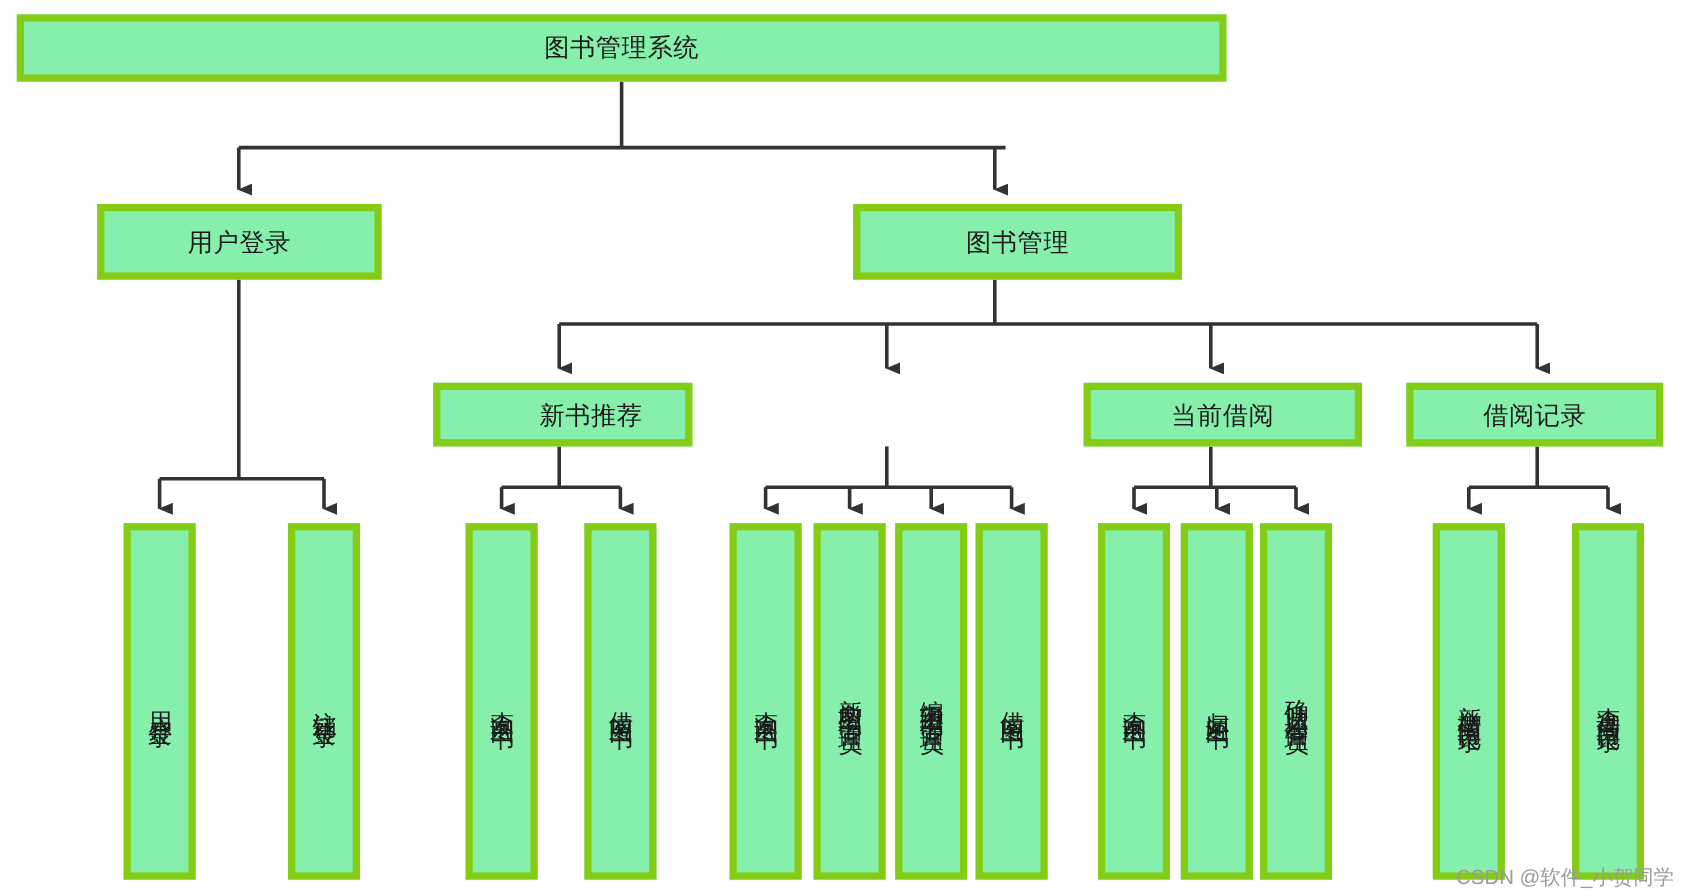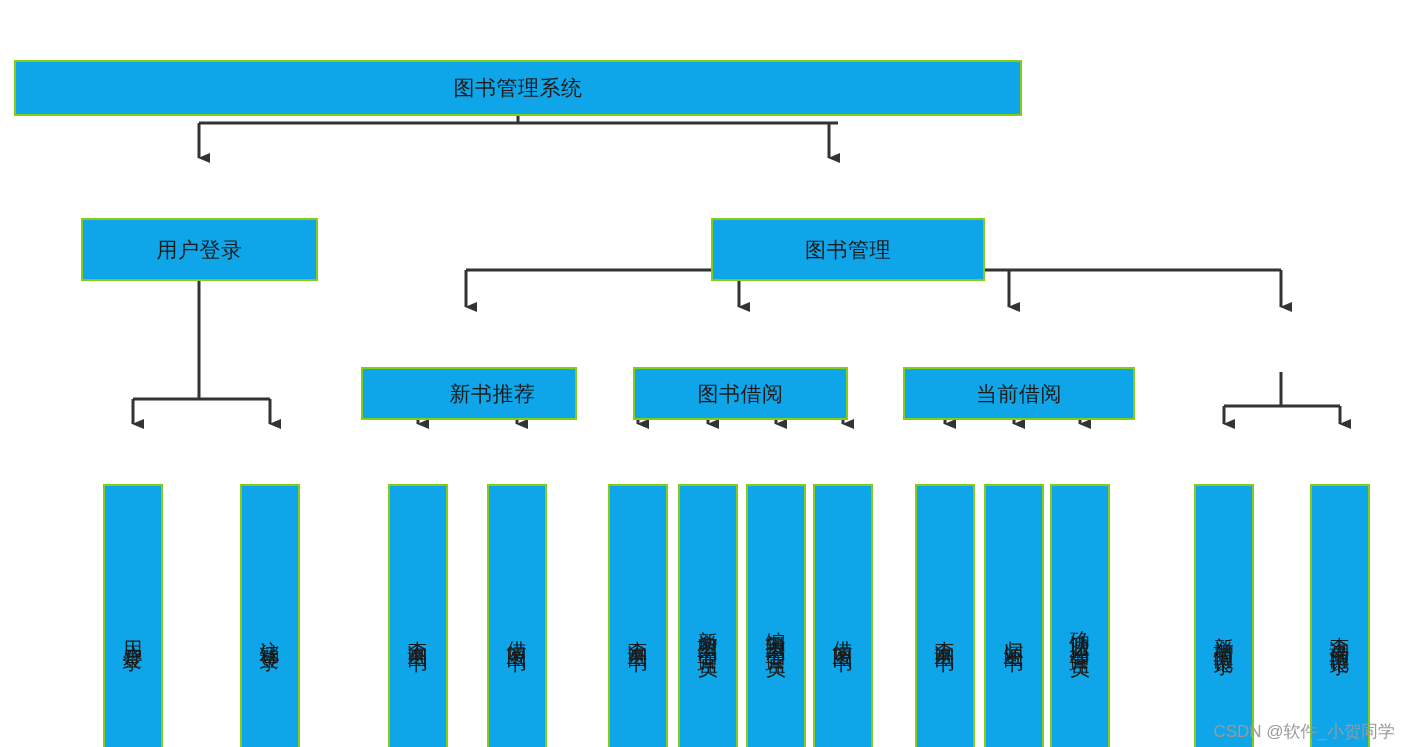--- a/index.html
+++ b/index.html
@@ -21,27 +21,26 @@
     position: absolute;
     left: 0;
     top: 0;
     width: 1405px;
     height: 747px;
     pointer-events: none;
   }
   .node {
     position: absolute;
     box-sizing: border-box;
-    background: #0ea5e9;
-    border: 2px solid #84cc16;
+    background: #86efac;
+    border: 6px solid #84cc16;
     display: flex;
     align-items: center;
     justify-content: center;
     color: #1a1a1a;
-    margin-top: 48px;
   }
   .node.h {
     font-size: 21px;
     letter-spacing: 0.5px;
   }
   .node.v {
     writing-mode: vertical-rl;
     text-orientation: upright;
     font-size: 20px;
     letter-spacing: 4px;
@@ -126,25 +125,25 @@
   <div class="node h" id="n-l2-0" style="left: 81px; top: 170px; width: 237px; height: 63px;">
       <span>用户登录</span>
     </div>
   <div class="node h" id="n-l2-1" style="left: 711px; top: 170px; width: 274px; height: 63px;">
       <span>图书管理</span>
     </div>
 
   <div class="node h" id="n-l3-0" style="left: 361px; top: 319px; width: 216px; height: 53px; padding-left: 47px;">
       <span>新书推荐</span>
     </div>
-  <div class="node h" id="n-l3-1" style="left: 633px; top: 319px; width: 215px; height: 53px;">
-      <span>图书借阅</span>
-    </div>
   <div class="node h" id="n-l3-2" style="left: 903px; top: 319px; width: 232px; height: 53px;">
       <span>当前借阅</span>
+    </div>
+  <div class="node h" id="n-l3-3" style="left: 1172px; top: 319px; width: 214px; height: 53px;">
+      <span>借阅记录</span>
     </div>
 
   <div class="node v" id="n-lf-0" style="left: 103px; top: 436px; width: 60px; height: 297px;">
       <span>用户登录</span>
     </div>
   <div class="node v" id="n-lf-1" style="left: 240px; top: 436px; width: 60px; height: 297px;">
       <span>注销登录</span>
     </div>
   <div class="node v" id="n-lf-2" style="left: 388px; top: 436px; width: 60px; height: 297px;">
       <span>查询图书</span>

